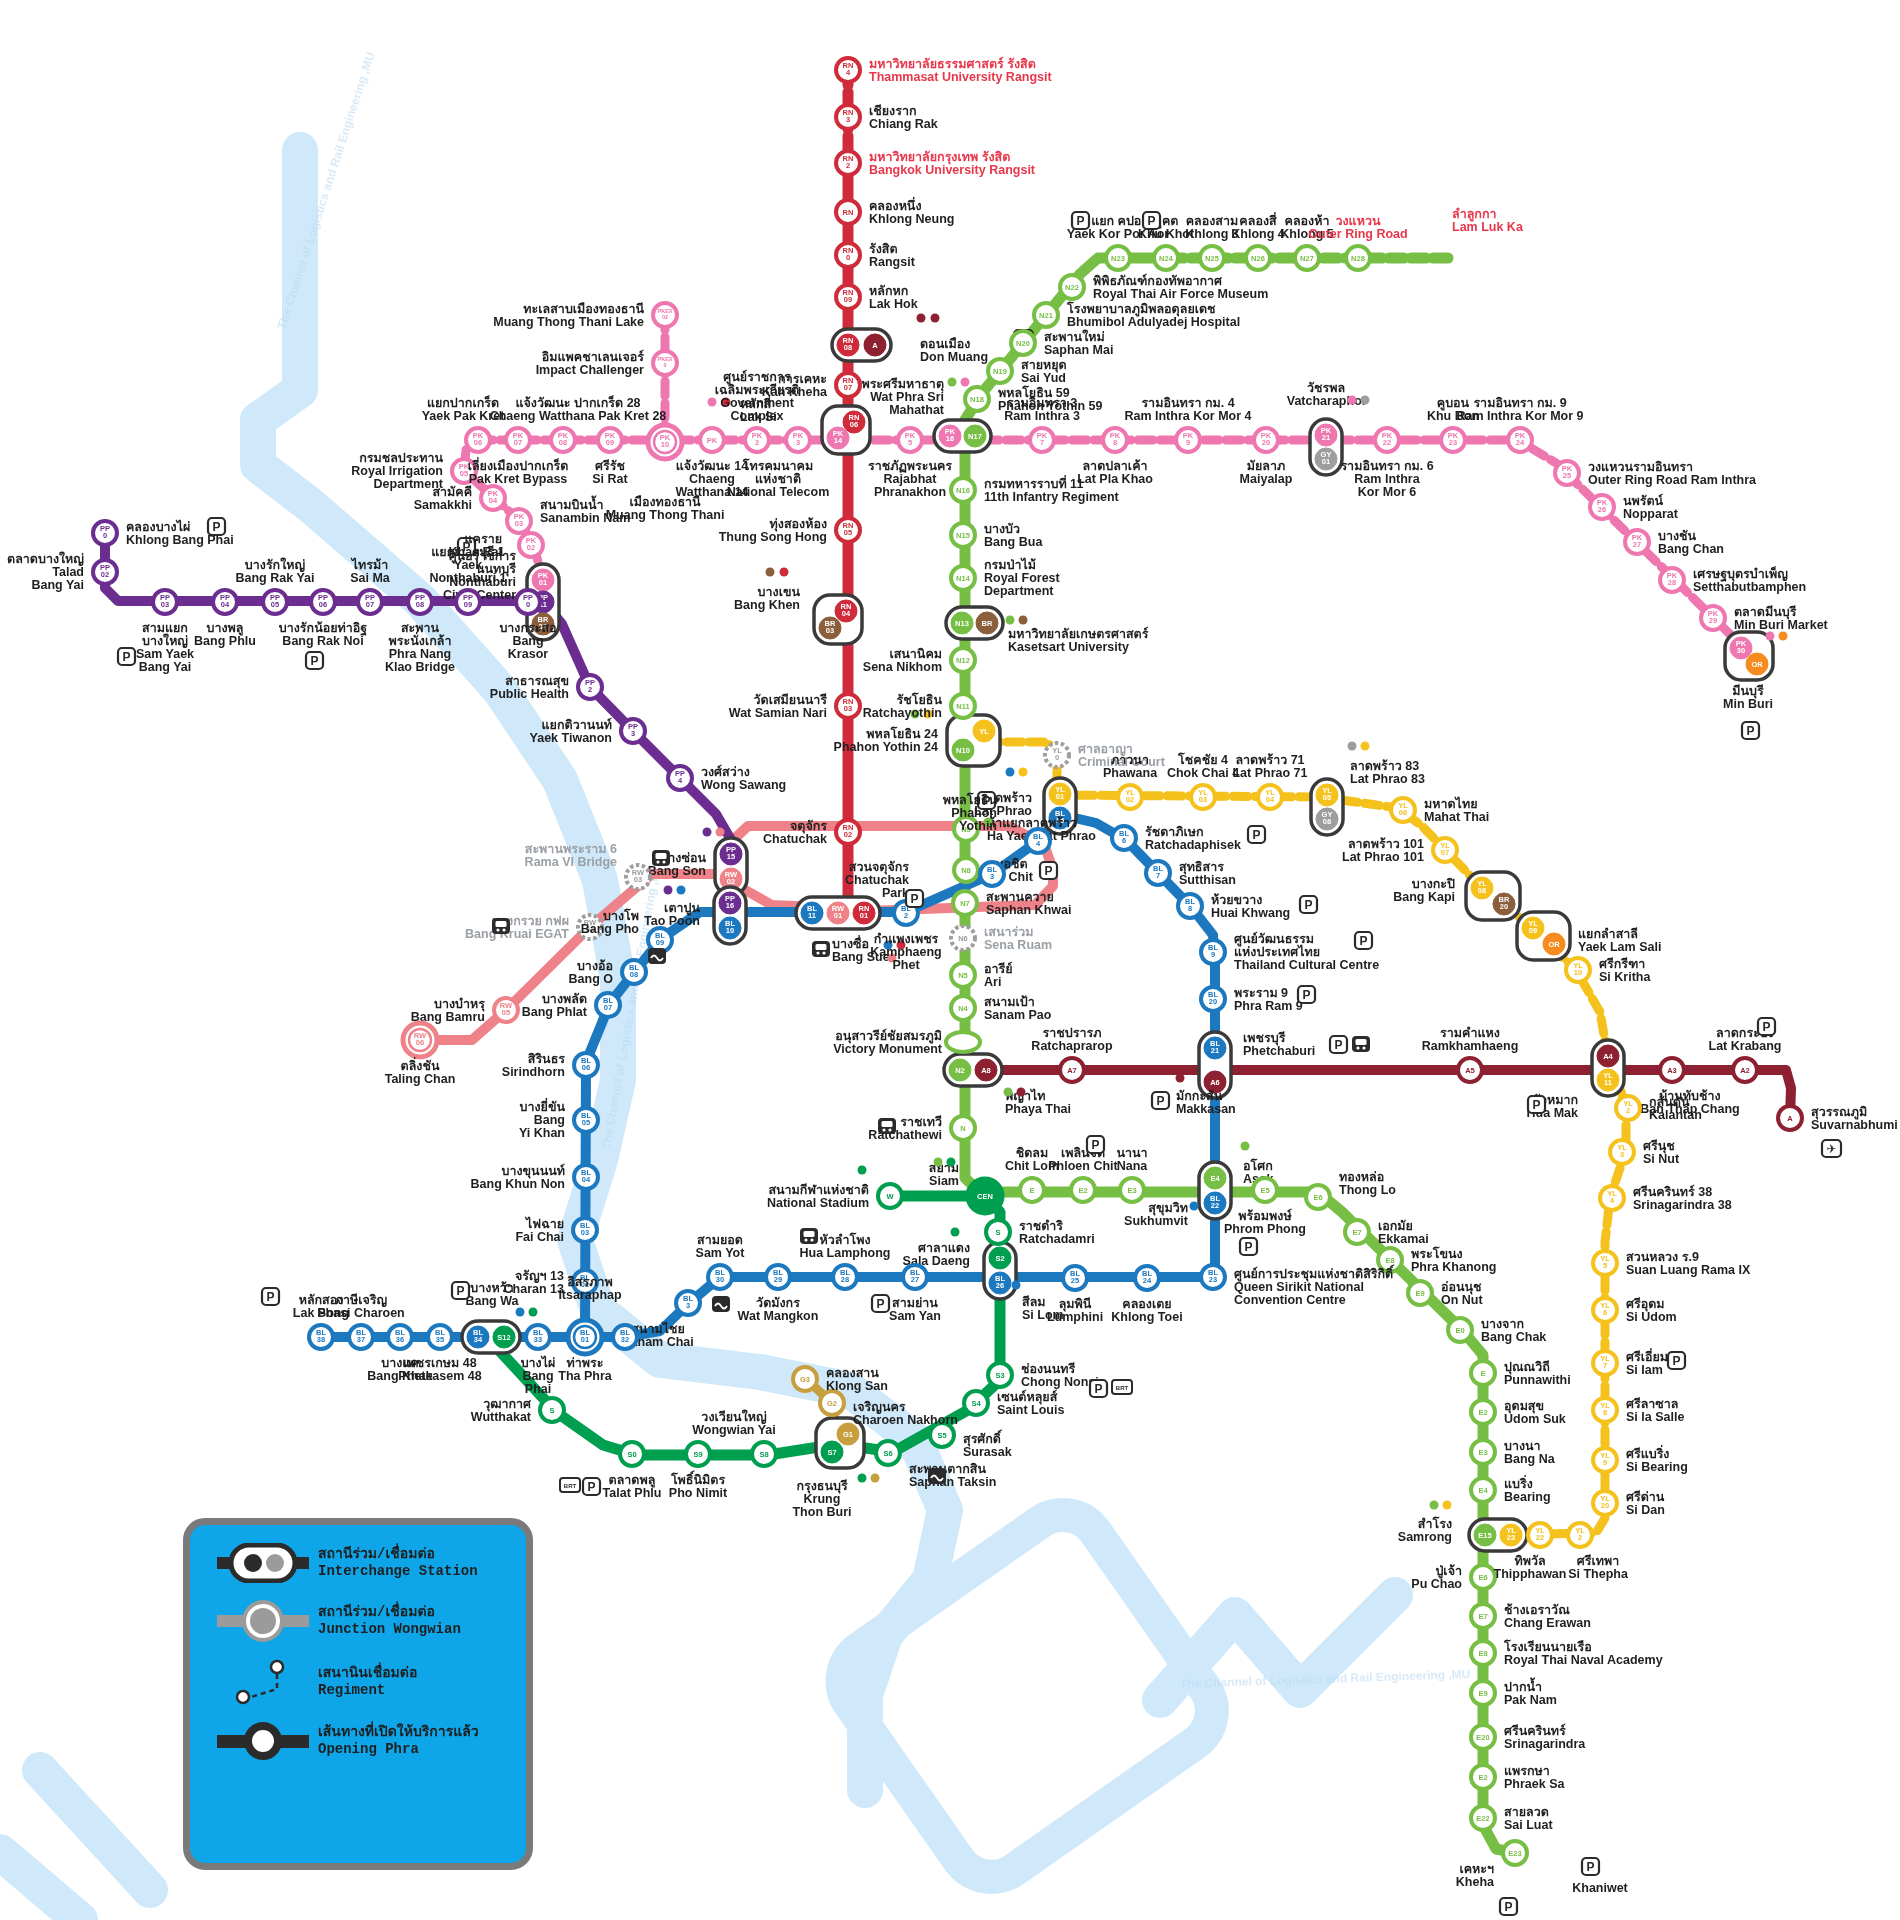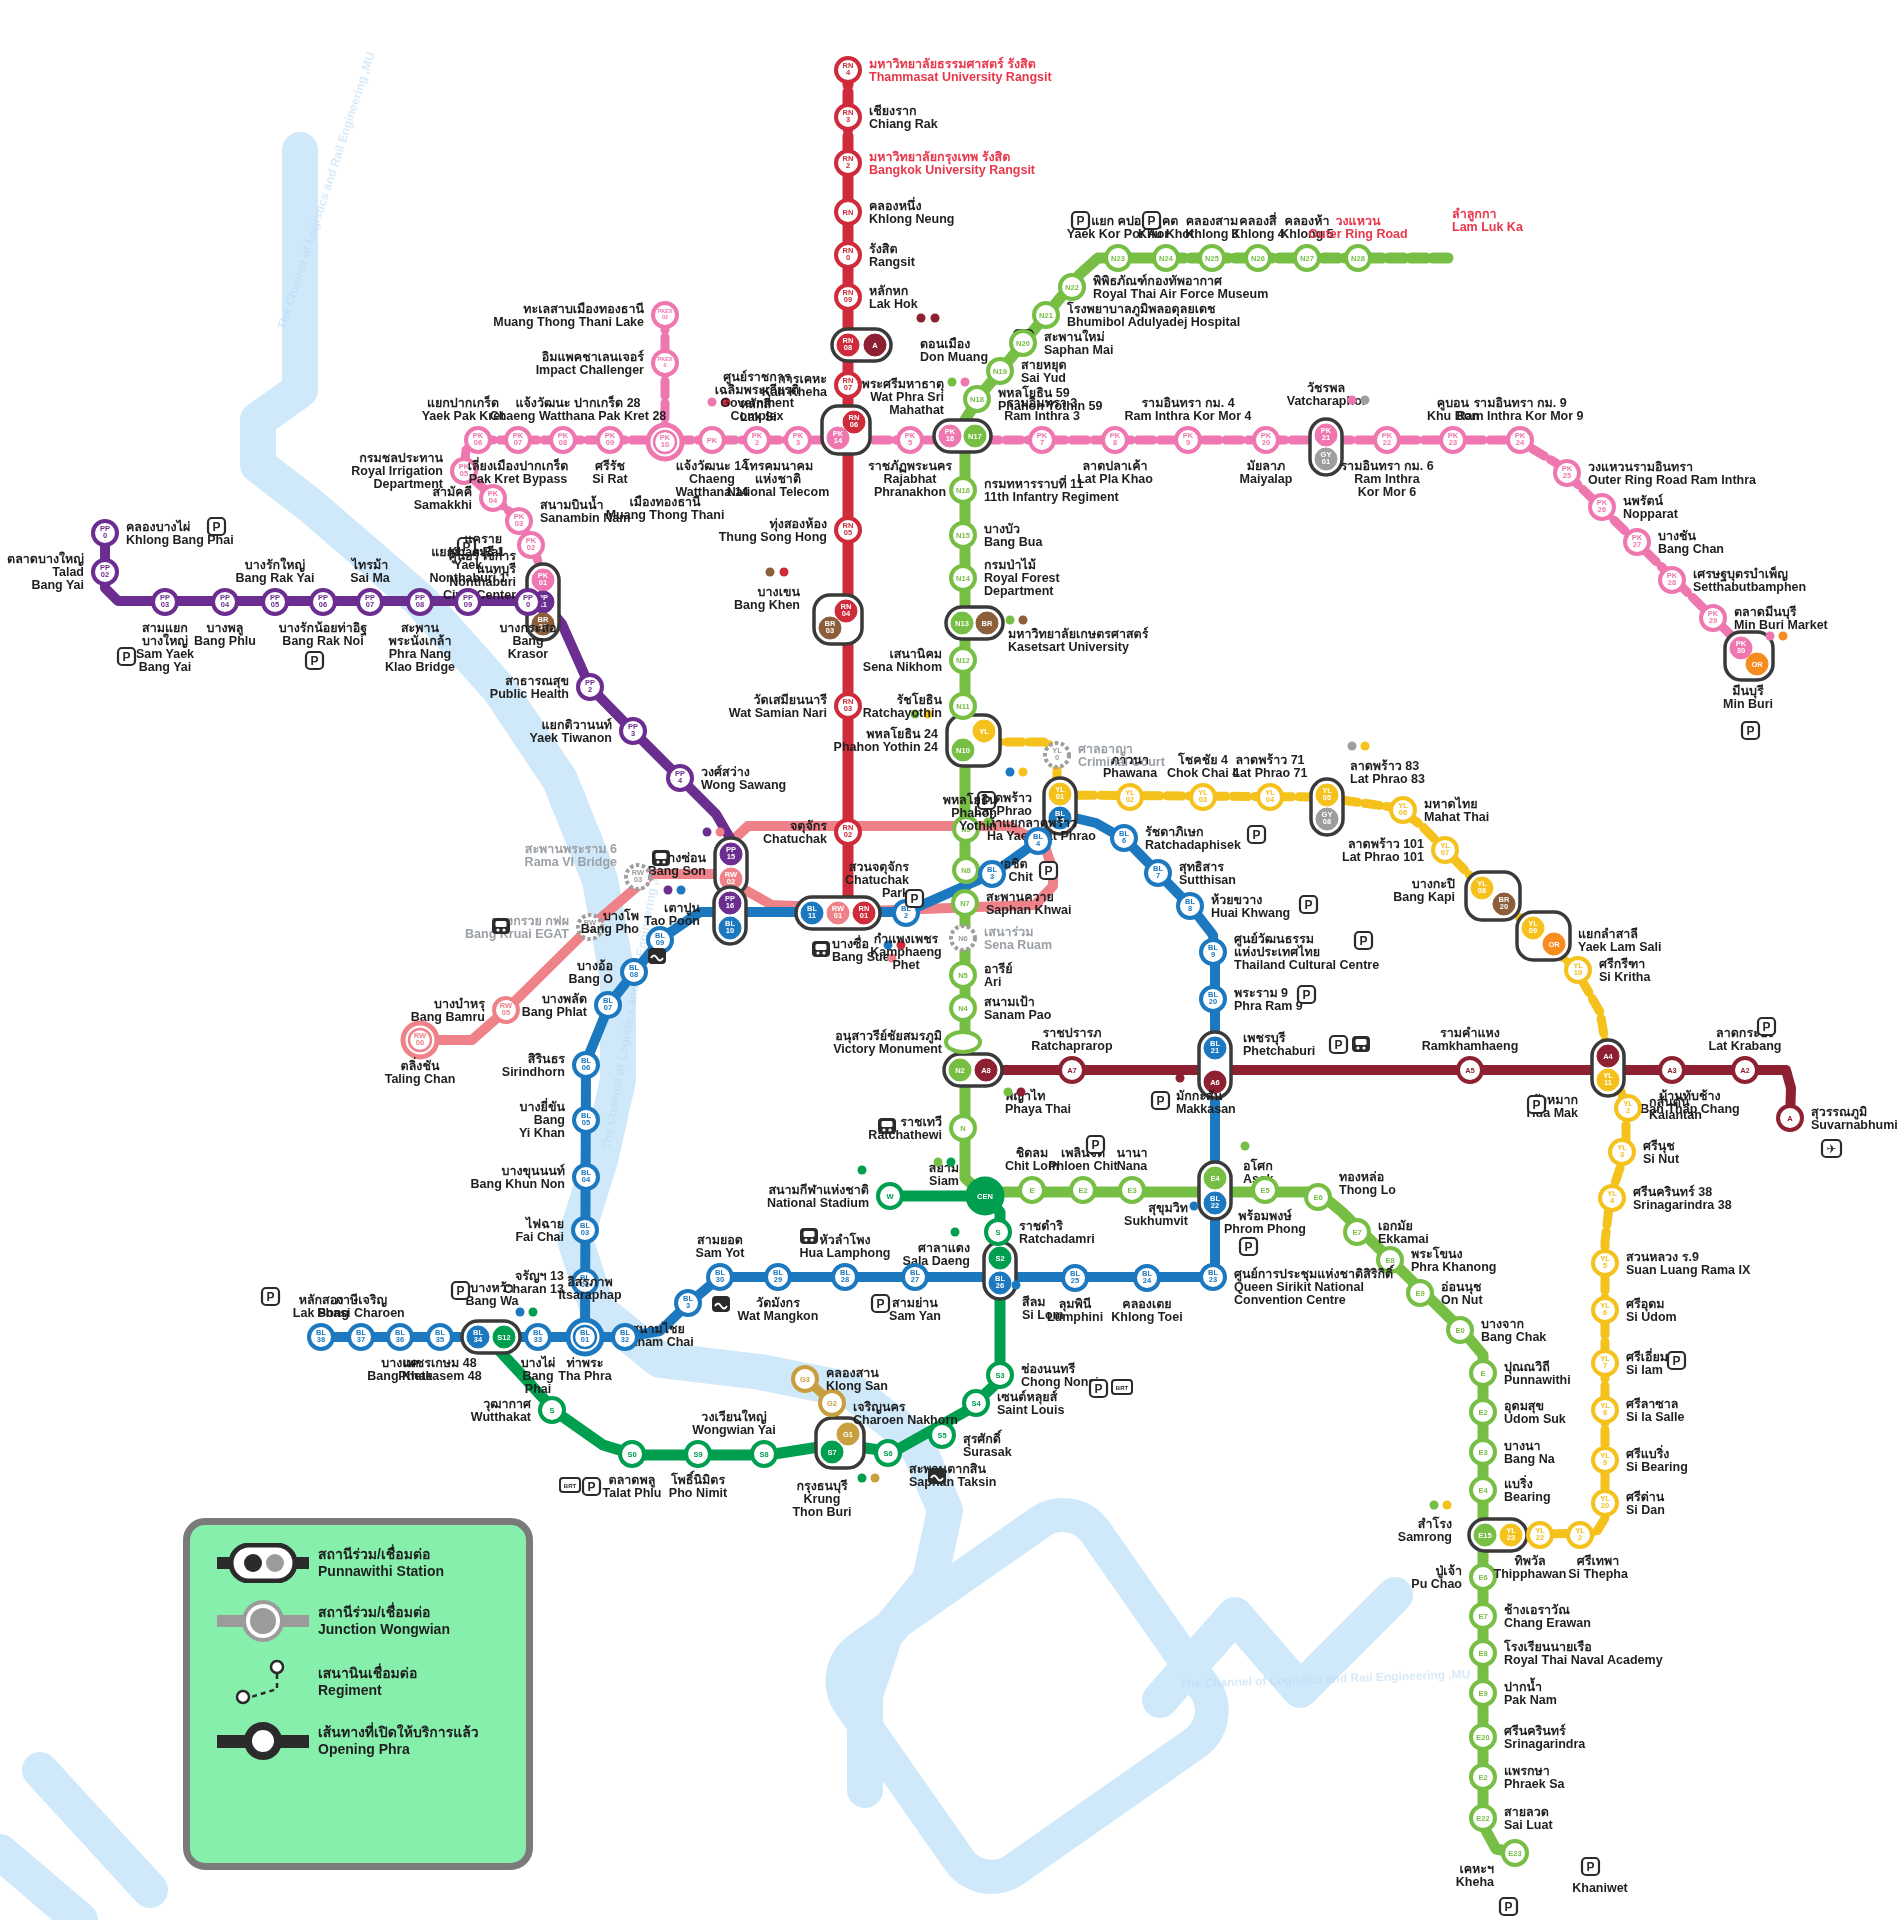--- a/index.html
+++ b/index.html
@@ -1,20 +1,20 @@
 <!DOCTYPE html>
 <html><head>
 <meta charset="utf-8">
 <style>
   html,body{margin:0;padding:0;background:#ffffff;font-family:"Liberation Sans",sans-serif;}
   #stage{position:relative;width:1900px;height:1920px;overflow:hidden;background:#fff;}
   #mapsvg{position:absolute;left:0;top:0;}
   
-  #legend{position:absolute;left:183px;top:1518px;width:350px;height:352px;background:#86efac;
-    border:7px solid #7a7a7a;border-radius:22px;box-sizing:border-box;padding:18px 14px 10px 18px;}
+  #legend{position:absolute;left:183px;top:1518px;width:350px;height:352px;background:#0ea5e9;
+    border:7px solid #7a7a7a;border-radius:22px;box-sizing:border-box;padding:18px 14px 10px 18px;font-family:Liberation Mono, monospace;}
   .leg-row{display:flex;align-items:center;margin-bottom:16px;}
   .leg-icon{width:110px;flex:0 0 110px;display:flex;justify-content:center;}
   .leg-text{font-size:14px;font-weight:bold;color:#1f1f1f;line-height:1.25;white-space:pre-line;}
 </style>
 </head>
 <body>
 
 <div id="stage">
   <svg id="mapsvg" width="1900" height="1920" viewBox="0 0 1900 1920">
       <g>
@@ -1316,21 +1316,21 @@
   <div id="legend">
     <div class="leg-row">
       <span class="leg-icon">
         <svg width="96" height="40">
             <rect x="2" y="14" width="92" height="12" fill="#2b2b2b"></rect>
             <rect x="16" y="2" width="64" height="36" rx="18" fill="#fff" stroke="#2b2b2b" stroke-width="5"></rect>
             <circle cx="38" cy="20" r="9" fill="#2b2b2b"></circle>
             <circle cx="60" cy="20" r="9" fill="#9b9b9b"></circle>
           </svg>
       </span>
-      <span class="leg-text"><span>สถานีร่วม/เชื่อมต่อ</span><br><span>Punnawithi Station</span></span>
+      <span class="leg-text"><span>สถานีร่วม/เชื่อมต่อ</span><br><span>Interchange Station</span></span>
     </div>
     <div class="leg-row" able="false">
       <span class="leg-icon">
         <svg width="96" height="44">
             <rect x="2" y="16" width="92" height="12" fill="#9b9b9b"></rect>
             <circle cx="48" cy="22" r="19" fill="#fff" stroke="#9b9b9b" stroke-width="4"></circle>
             <circle cx="48" cy="22" r="13" fill="#9b9b9b"></circle>
           </svg>
       </span>
       <span class="leg-text"><span>สถานีร่วม/เชื่อมต่อ</span><br><span>Junction Wongwian</span></span>

